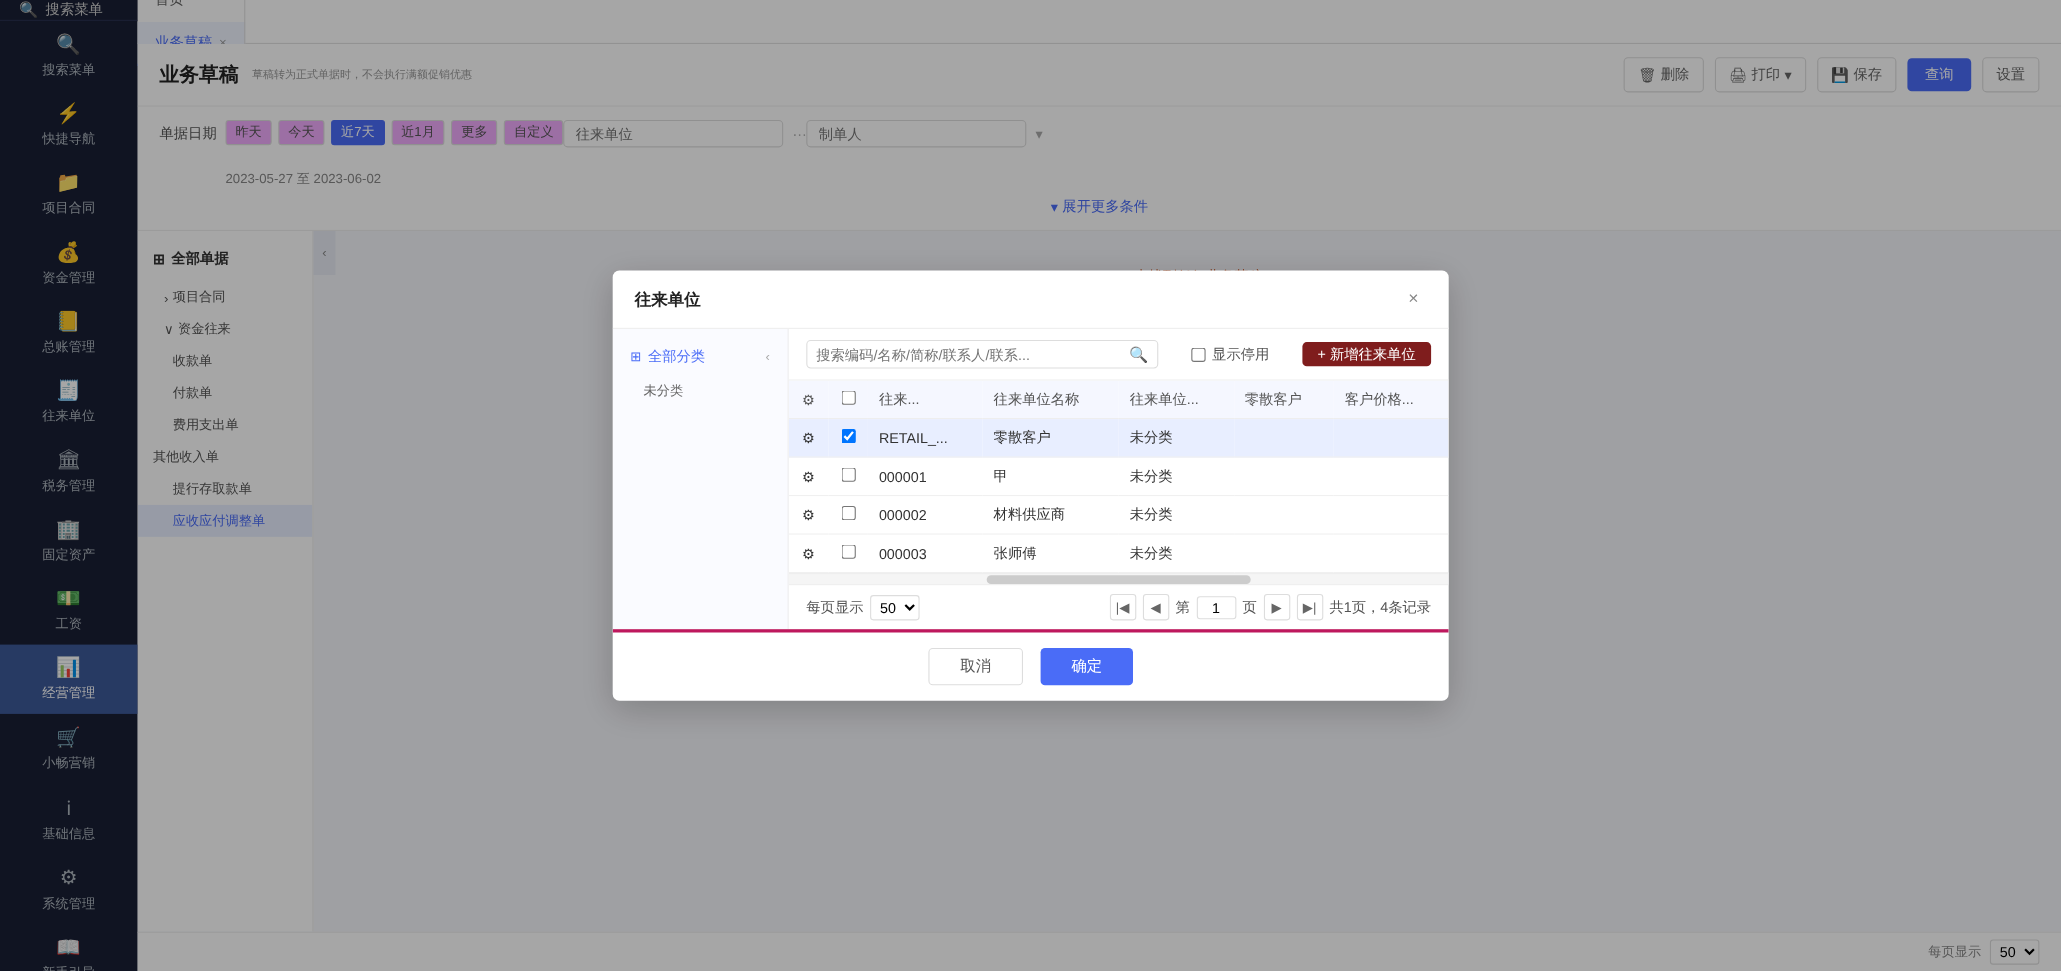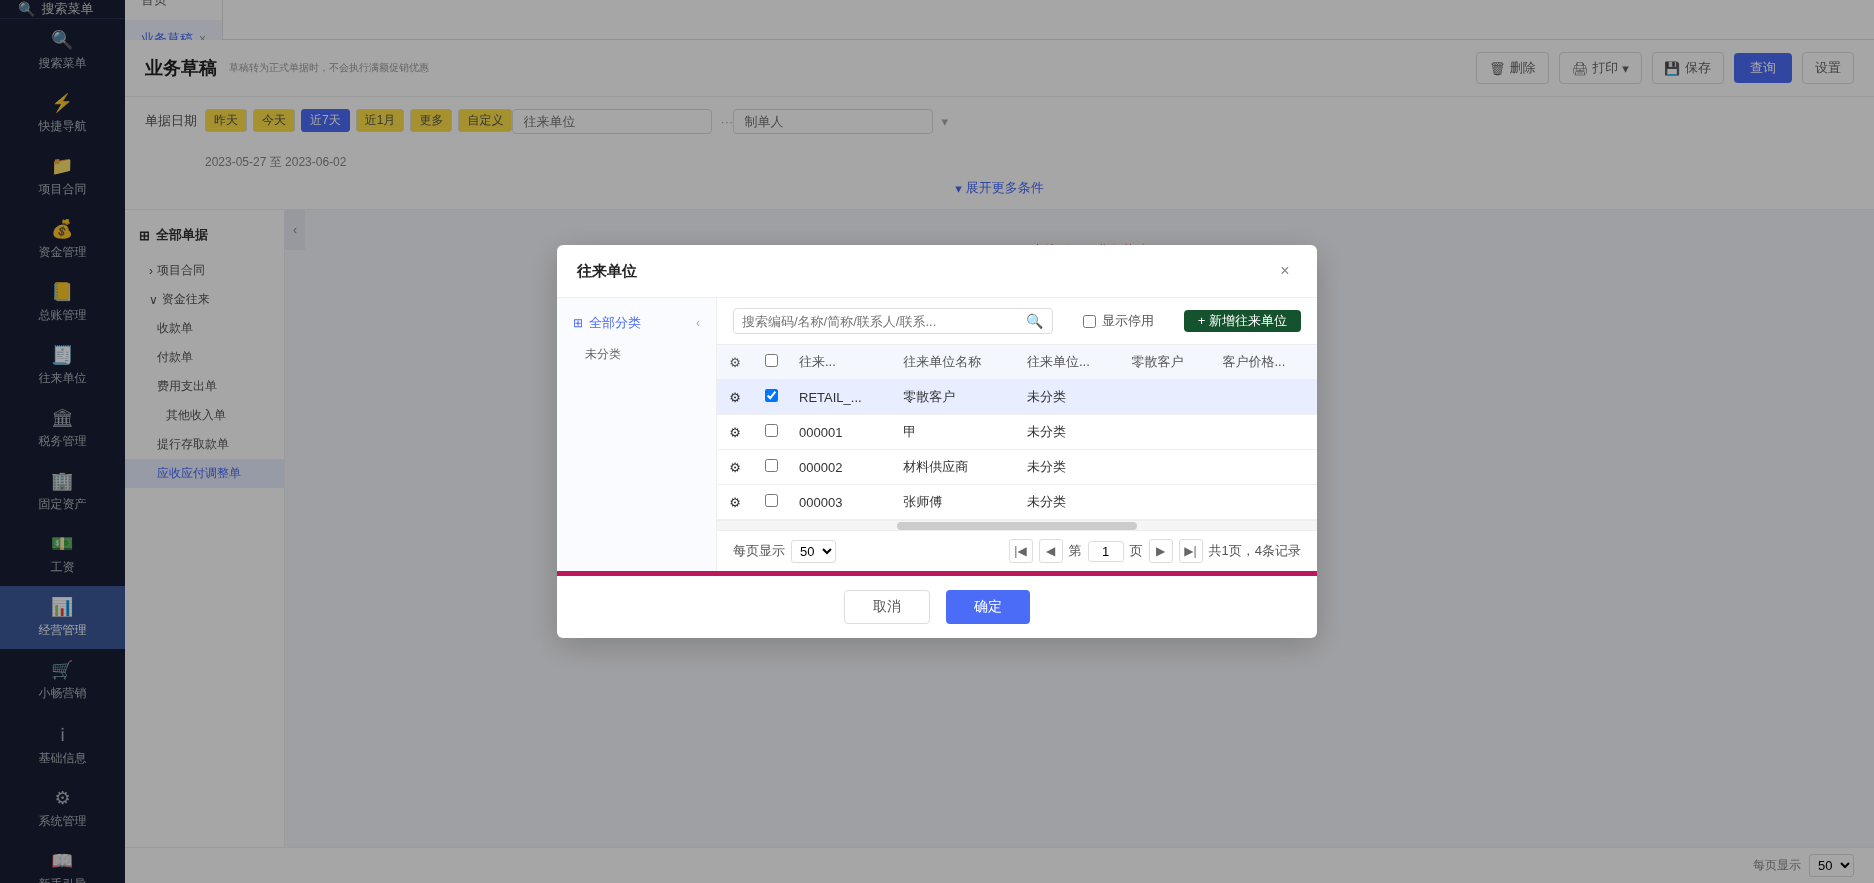--- a/index.html
+++ b/index.html
@@ -124,21 +124,21 @@
       border-bottom: 1px solid #eee;
     }
     .filter-row { display: flex; align-items: flex-start; gap: 0; flex-wrap: wrap; }
     .filter-item { display: flex; align-items: center; gap: 8px; font-size: 13px; color: #555; }
     .filter-dates { display: flex; gap: 6px; font-size: 12px; }
     .filter-date-btn {
       padding: 2px 8px;
       border: 1px solid #ddd;
       border-radius: 3px;
       cursor: pointer;
-      background: #fde047;
+      background: #f0abfc;
       color: #555;
       font-size: 12px;
     }
     .filter-date-btn.active { background: #4a6cf7; color: #fff; border-color: #4a6cf7; }
     .filter-date-range { font-size: 12px; color: #888; margin-top: 2px; }
     .filter-input {
       border: 1px solid #ddd;
       border-radius: 4px;
       padding: 4px 10px;
       font-size: 13px;
@@ -305,21 +305,21 @@
     }
     .dialog-search-icon { color: #aaa; font-size: 14px; }
     .dialog-checkbox-label {
       display: flex;
       align-items: center;
       gap: 6px;
       font-size: 13px;
       color: #555;
     }
     .dialog-add-btn {
-      background: #14532d;
+      background: #7f1d1d;
       color: #fff;
       border: none;
       padding: 2px 14px;
       border-radius: 4px;
       font-size: 13px;
       cursor: pointer;
       white-space: nowrap;
     }
     .dialog-table-wrap { flex: 1; overflow: auto; }
     .dialog-table {
@@ -377,21 +377,21 @@
       border-radius: 3px;
       padding: 2px 4px;
       font-size: 13px;
       background: #fff;
     }
     .dialog-actions {
       display: flex;
       justify-content: center;
       gap: 16px;
       padding: 14px 0;
-      border-top: 5px solid #be185d;
+      border-top: 3px solid #be185d;
     }
     .btn-cancel {
       padding: 7px 28px;
       border: 1px solid #ddd;
       border-radius: 4px;
       background: #fff;
       color: #555;
       font-size: 14px;
       cursor: pointer;
     }
@@ -565,21 +565,21 @@
             <span>›</span>
             <span>项目合同</span>
           </div>
           <div class="nav-item" style="display:flex;align-items:center;gap:4px;">
             <span>∨</span>
             <span>资金往来</span>
           </div>
           <div class="nav-item" style="padding-left:32px;">收款单</div>
           <div class="nav-item" style="padding-left:32px;">付款单</div>
           <div class="nav-item" style="padding-left:32px;">费用支出单</div>
-          <div class="nav-item" style="padding-left:41px;">其他收入单</div>
+          <div class="nav-item" style="padding-left:14px;">其他收入单</div>
           <div class="nav-item" style="padding-left:32px;">提行存取款单</div>
           <div class="nav-item active" style="padding-left:32px;">应收应付调整单</div>
         </div>
       </div>
       <div class="collapse-btn">‹</div>
 
       <div class="main-table-area">
         <div style="color:#c2410c; font-size:13px; padding:20px 0; text-align:center;">未找到任何业务草稿</div>
       </div>
     </div>

